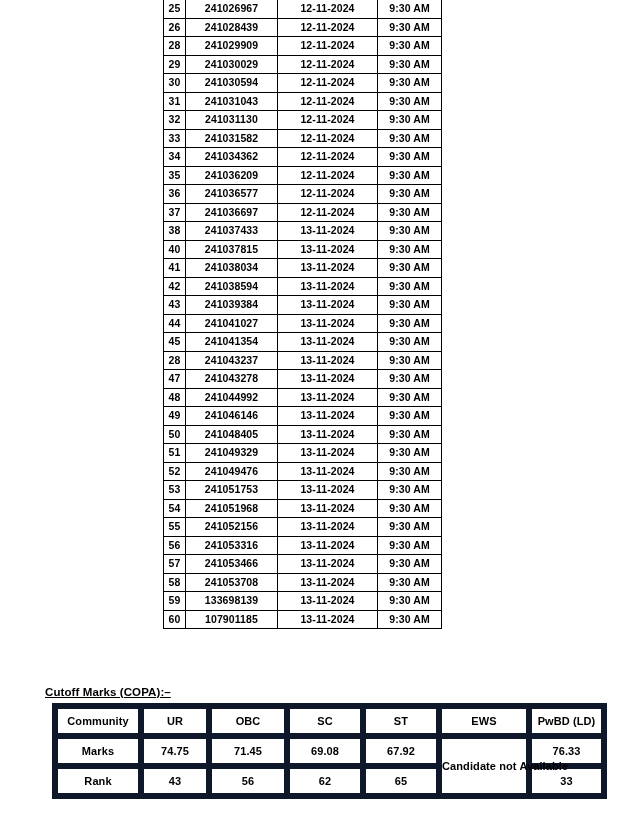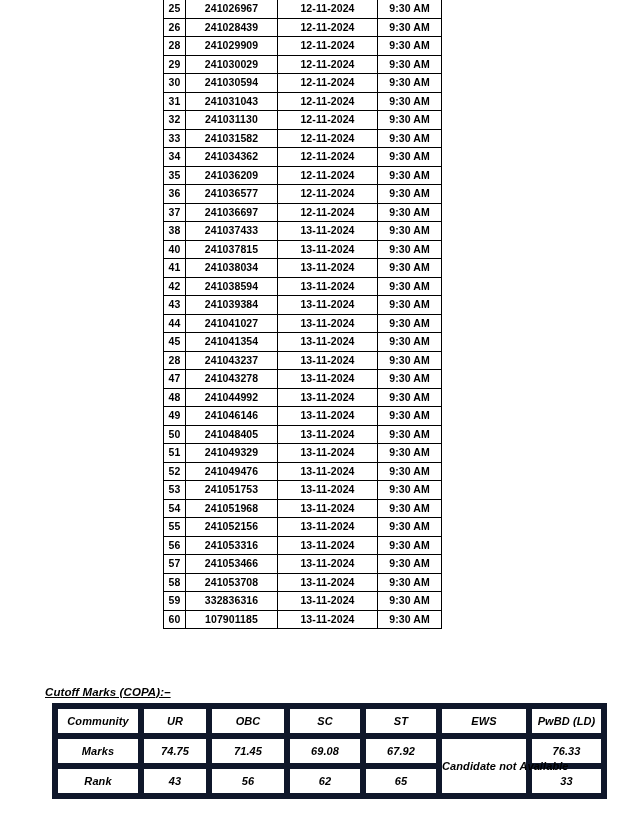--- a/index.html
+++ b/index.html
@@ -49,21 +49,20 @@
   #candidate-table-wrap tr:first-child td {
     border-top: none;
   }
 
   
   #cutoff-section {
     position: absolute;
     left: 44px;
     top: 686px;
     width: 545px;
-    font-style: italic;
   }
   #cutoff-heading {
     font-size: 11.5px;
     font-weight: bold;
     text-decoration: underline;
     margin: 0 0 5px 1px;
     letter-spacing: 0.1px;
     white-space: nowrap;
   }
   #cutoff-table-wrap {
@@ -298,21 +297,21 @@
           <td>9:30 AM</td>
         </tr>
         <tr>
           <td>58</td>
           <td>241053708</td>
           <td>13-11-2024</td>
           <td>9:30 AM</td>
         </tr>
         <tr>
           <td>59</td>
-          <td>332836316</td>
+          <td>133698139</td>
           <td>13-11-2024</td>
           <td>9:30 AM</td>
         </tr>
         <tr>
           <td>60</td>
           <td>107901185</td>
           <td>13-11-2024</td>
           <td>9:30 AM</td>
         </tr>
       </tbody>

